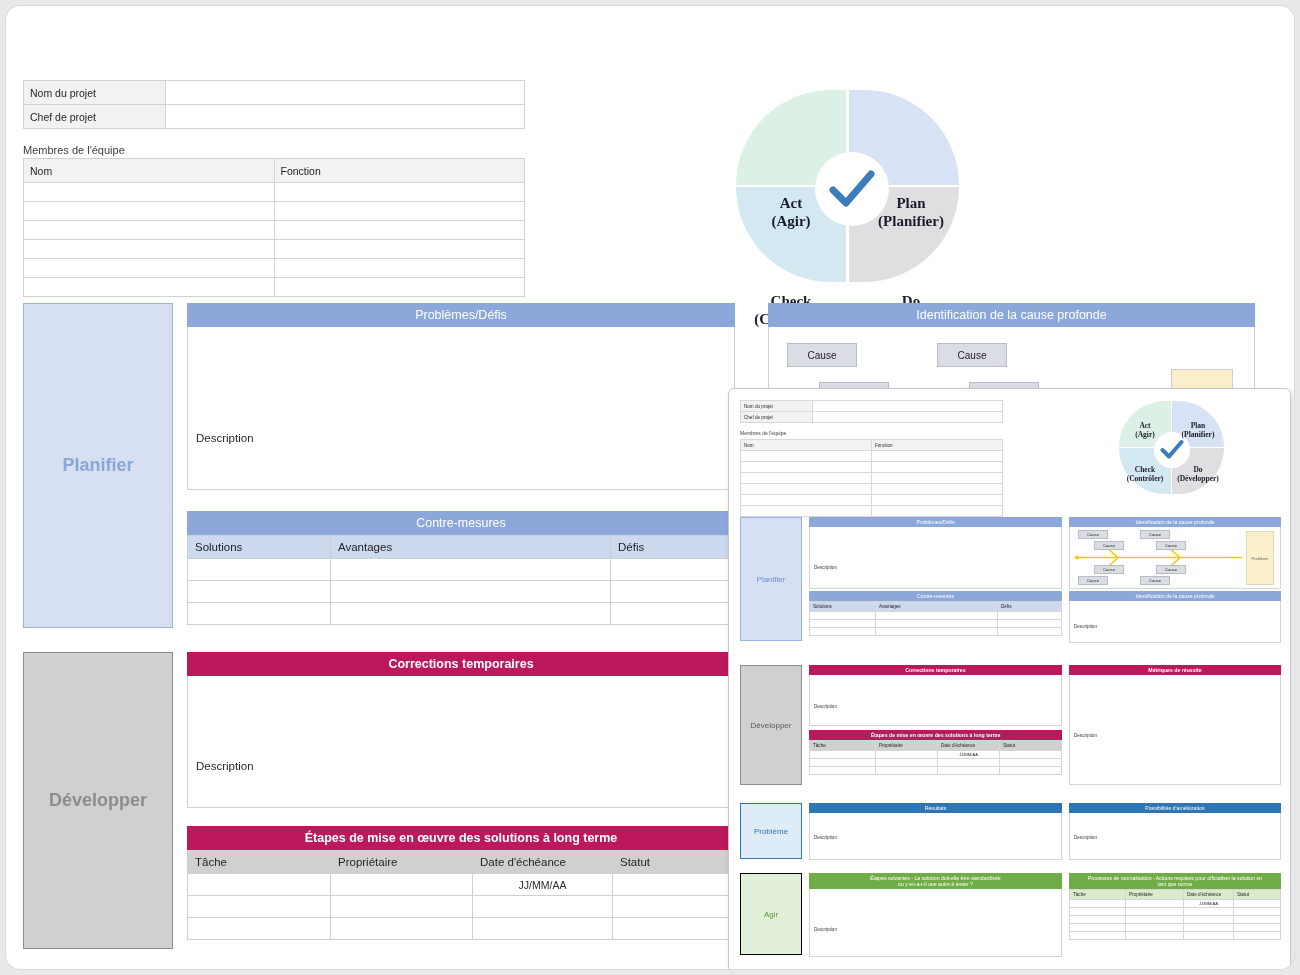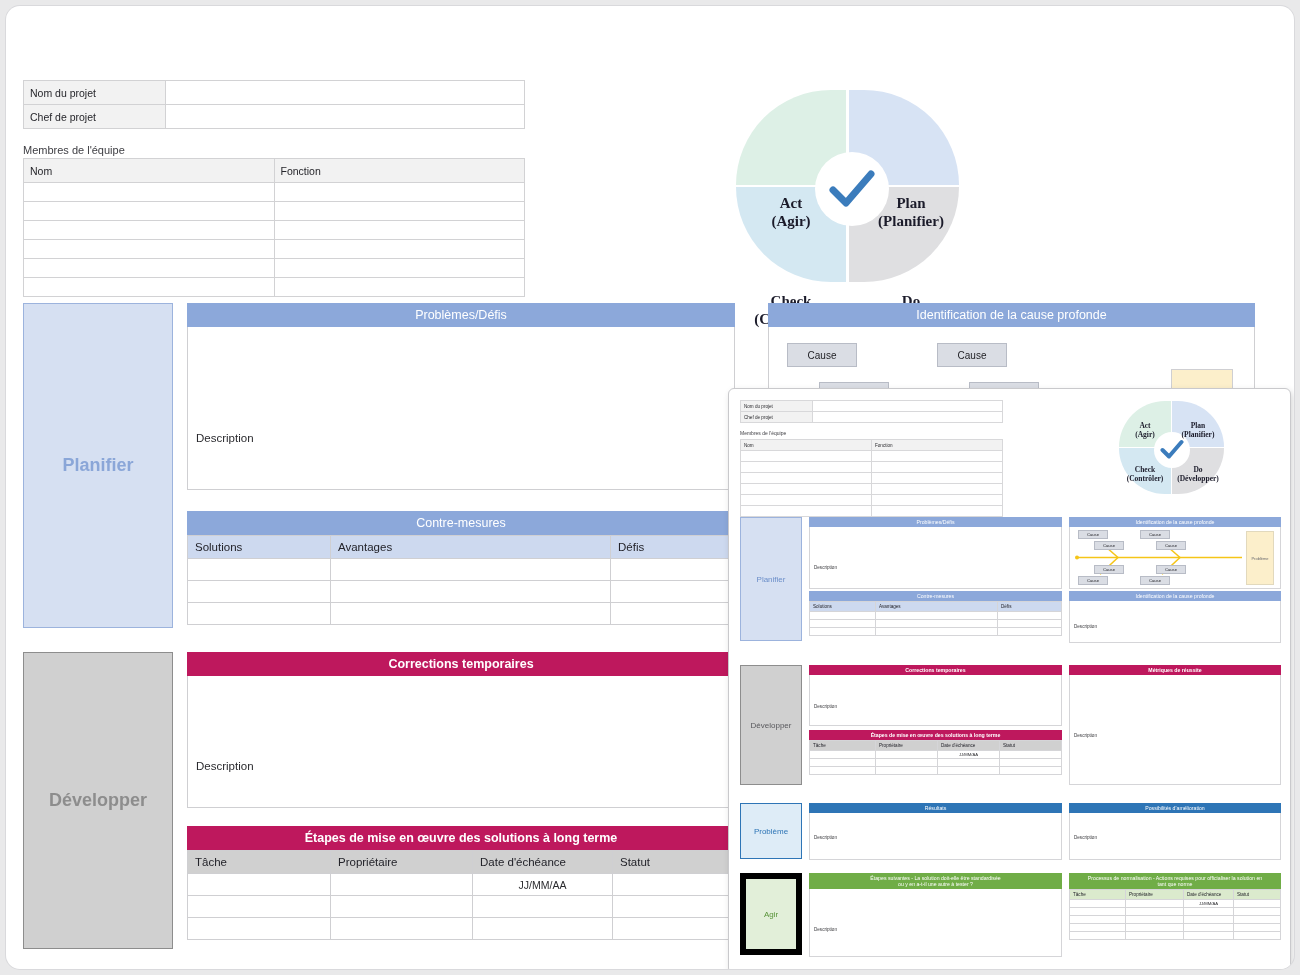--- a/index.html
+++ b/index.html
@@ -547,21 +547,21 @@
       </div>
     </div>
 
     <div style="position:absolute; left:340px; top:414px; width:212px;">
       <div class="ins-head head-dkblue">Possibilités d'amélioration</div>
       <div class="ins-body" style="height:47px; position:relative;">
         <div class="ins-desc" style="top:22px;">Description</div>
       </div>
     </div>
 
-    <div class="ins-stage" style="left:11px; top:484px; width:62px; height:82px; background:#e2efd9; border:6px solid #000000; color:#589338;">Agir</div>
+    <div class="ins-stage" style="left:11px; top:484px; width:62px; height:82px; background:#e2efd9; border:1px solid #000000; color:#589338;">Agir</div>
 
     <div style="position:absolute; left:80px; top:484px; width:253px;">
       <div class="ins-head head-green">
         <span>Étapes suivantes - La solution doit-elle être standardisée</span><br>
         <span>ou y en a-t-il une autre à tester ?</span>
       </div>
       <div class="ins-body" style="height:68px; position:relative;">
         <div class="ins-desc" style="top:38px;">Description</div>
       </div>
     </div>

